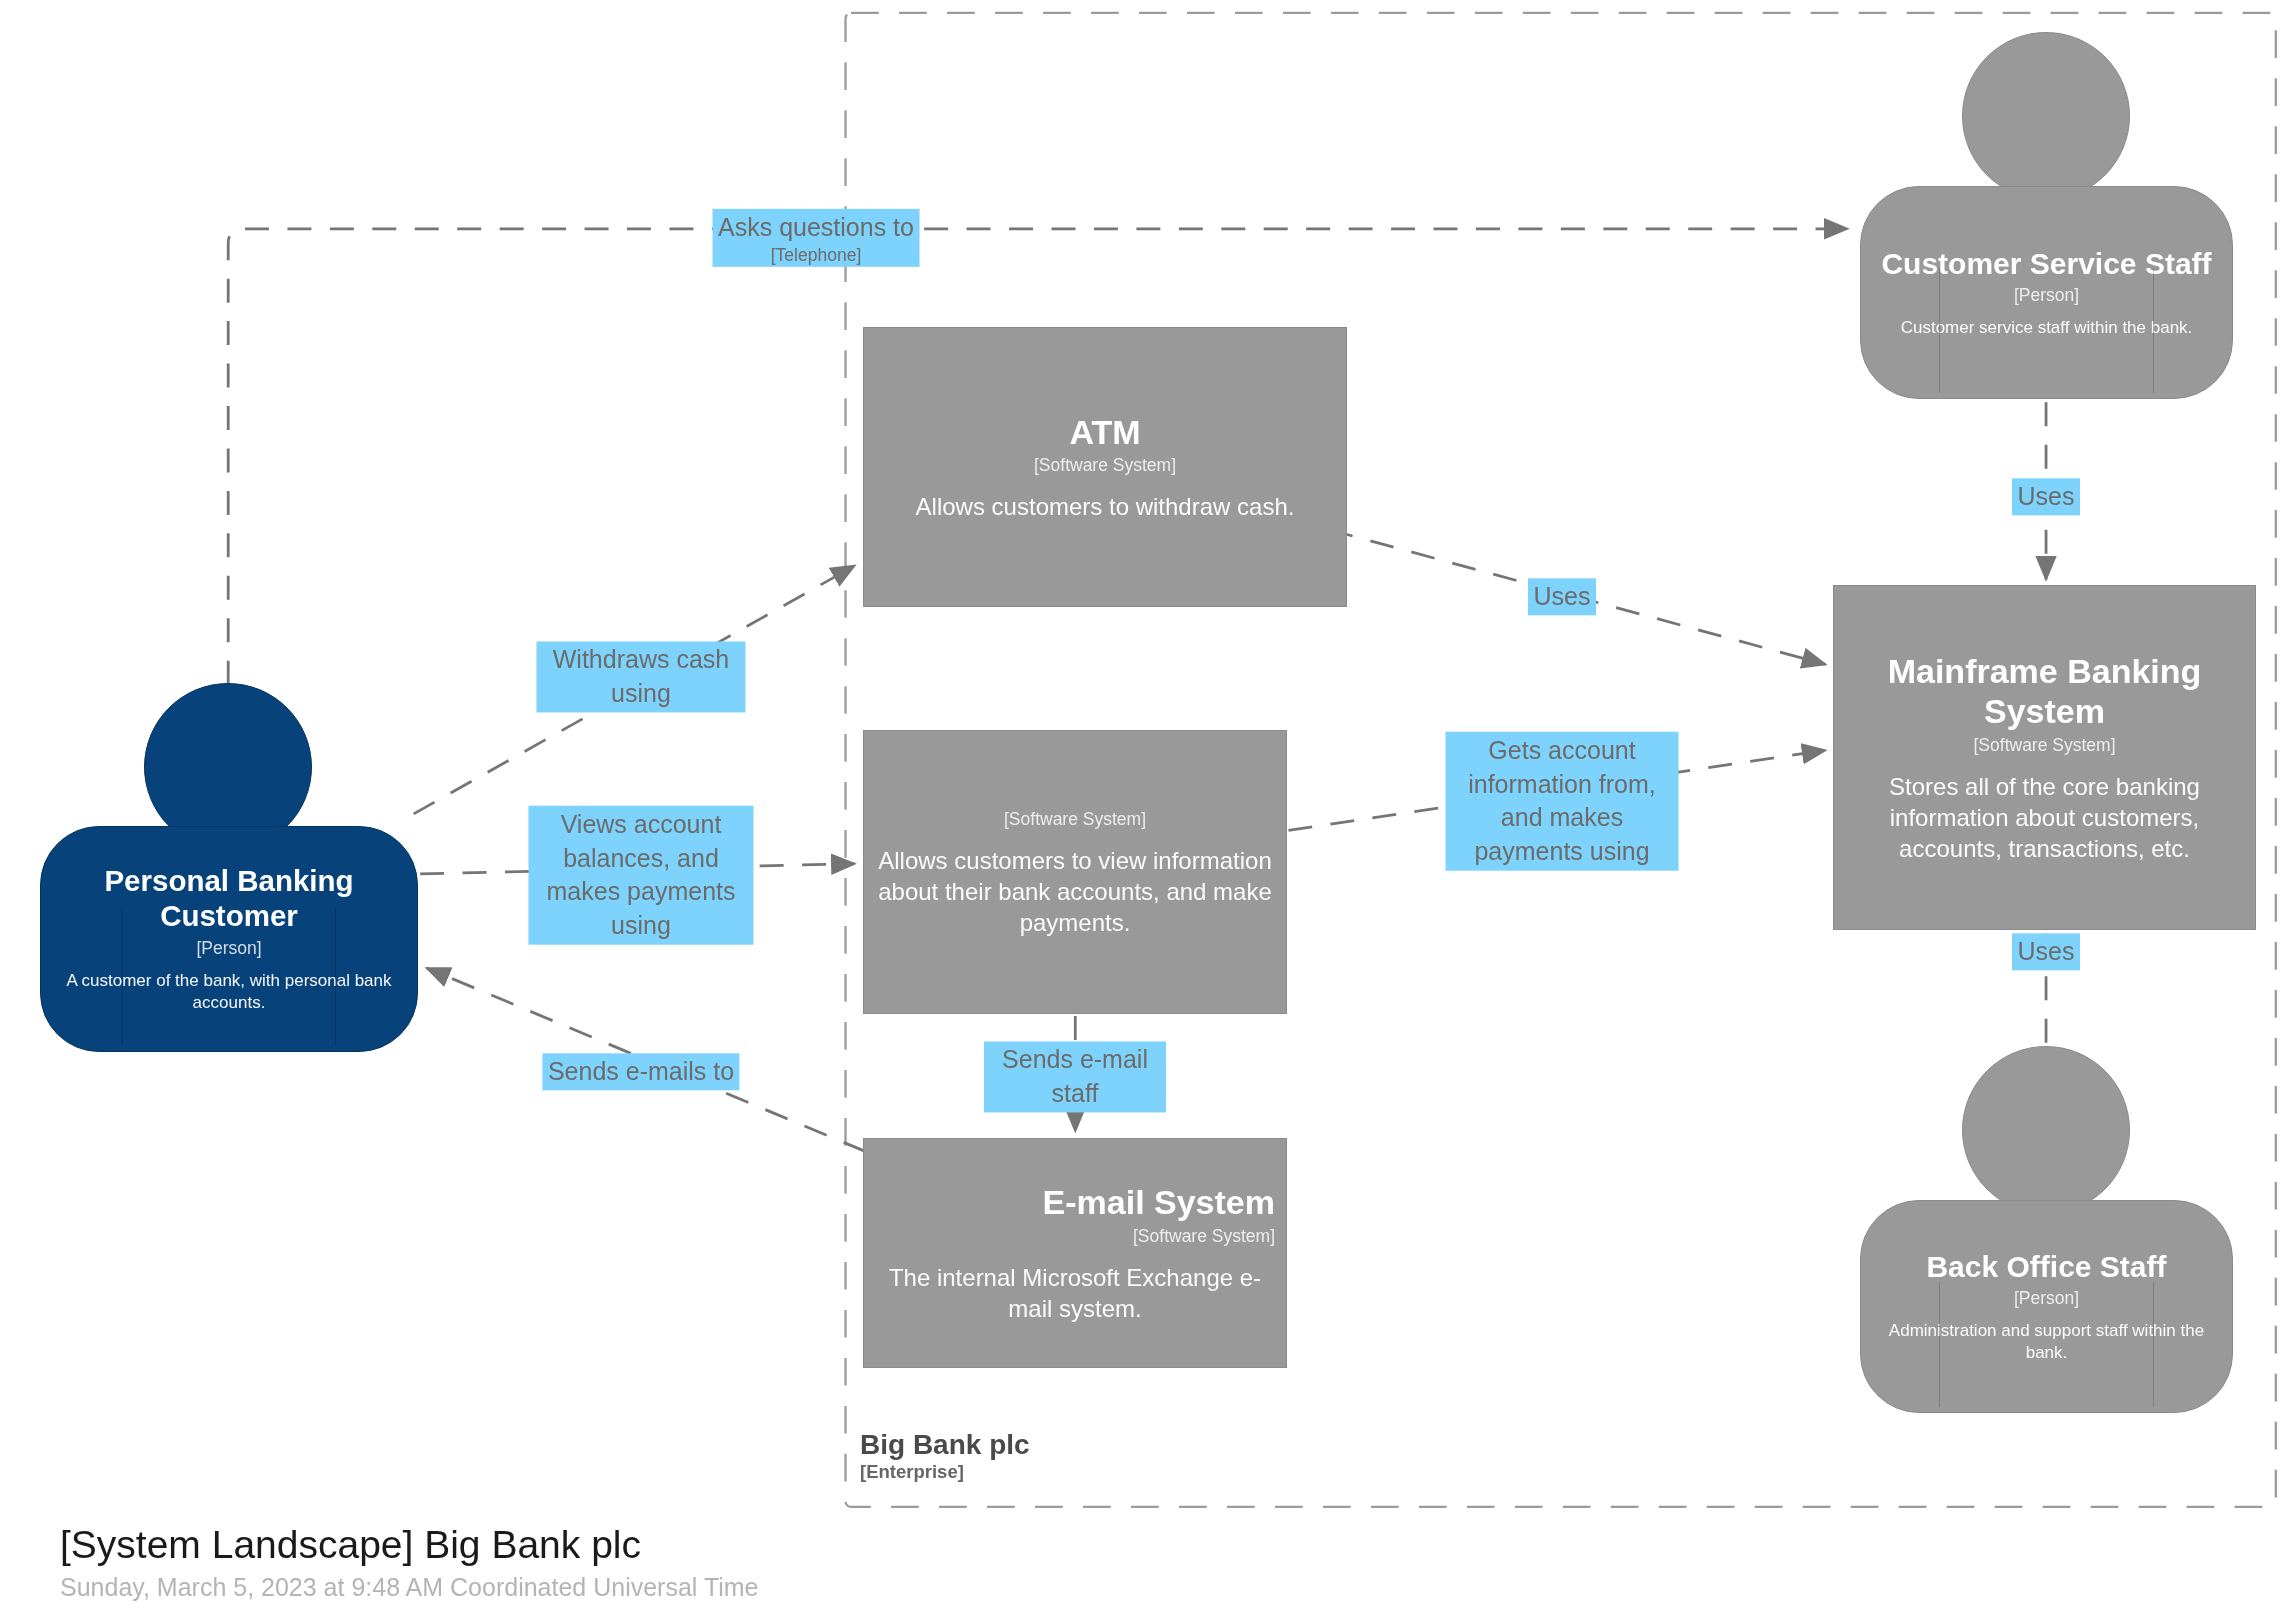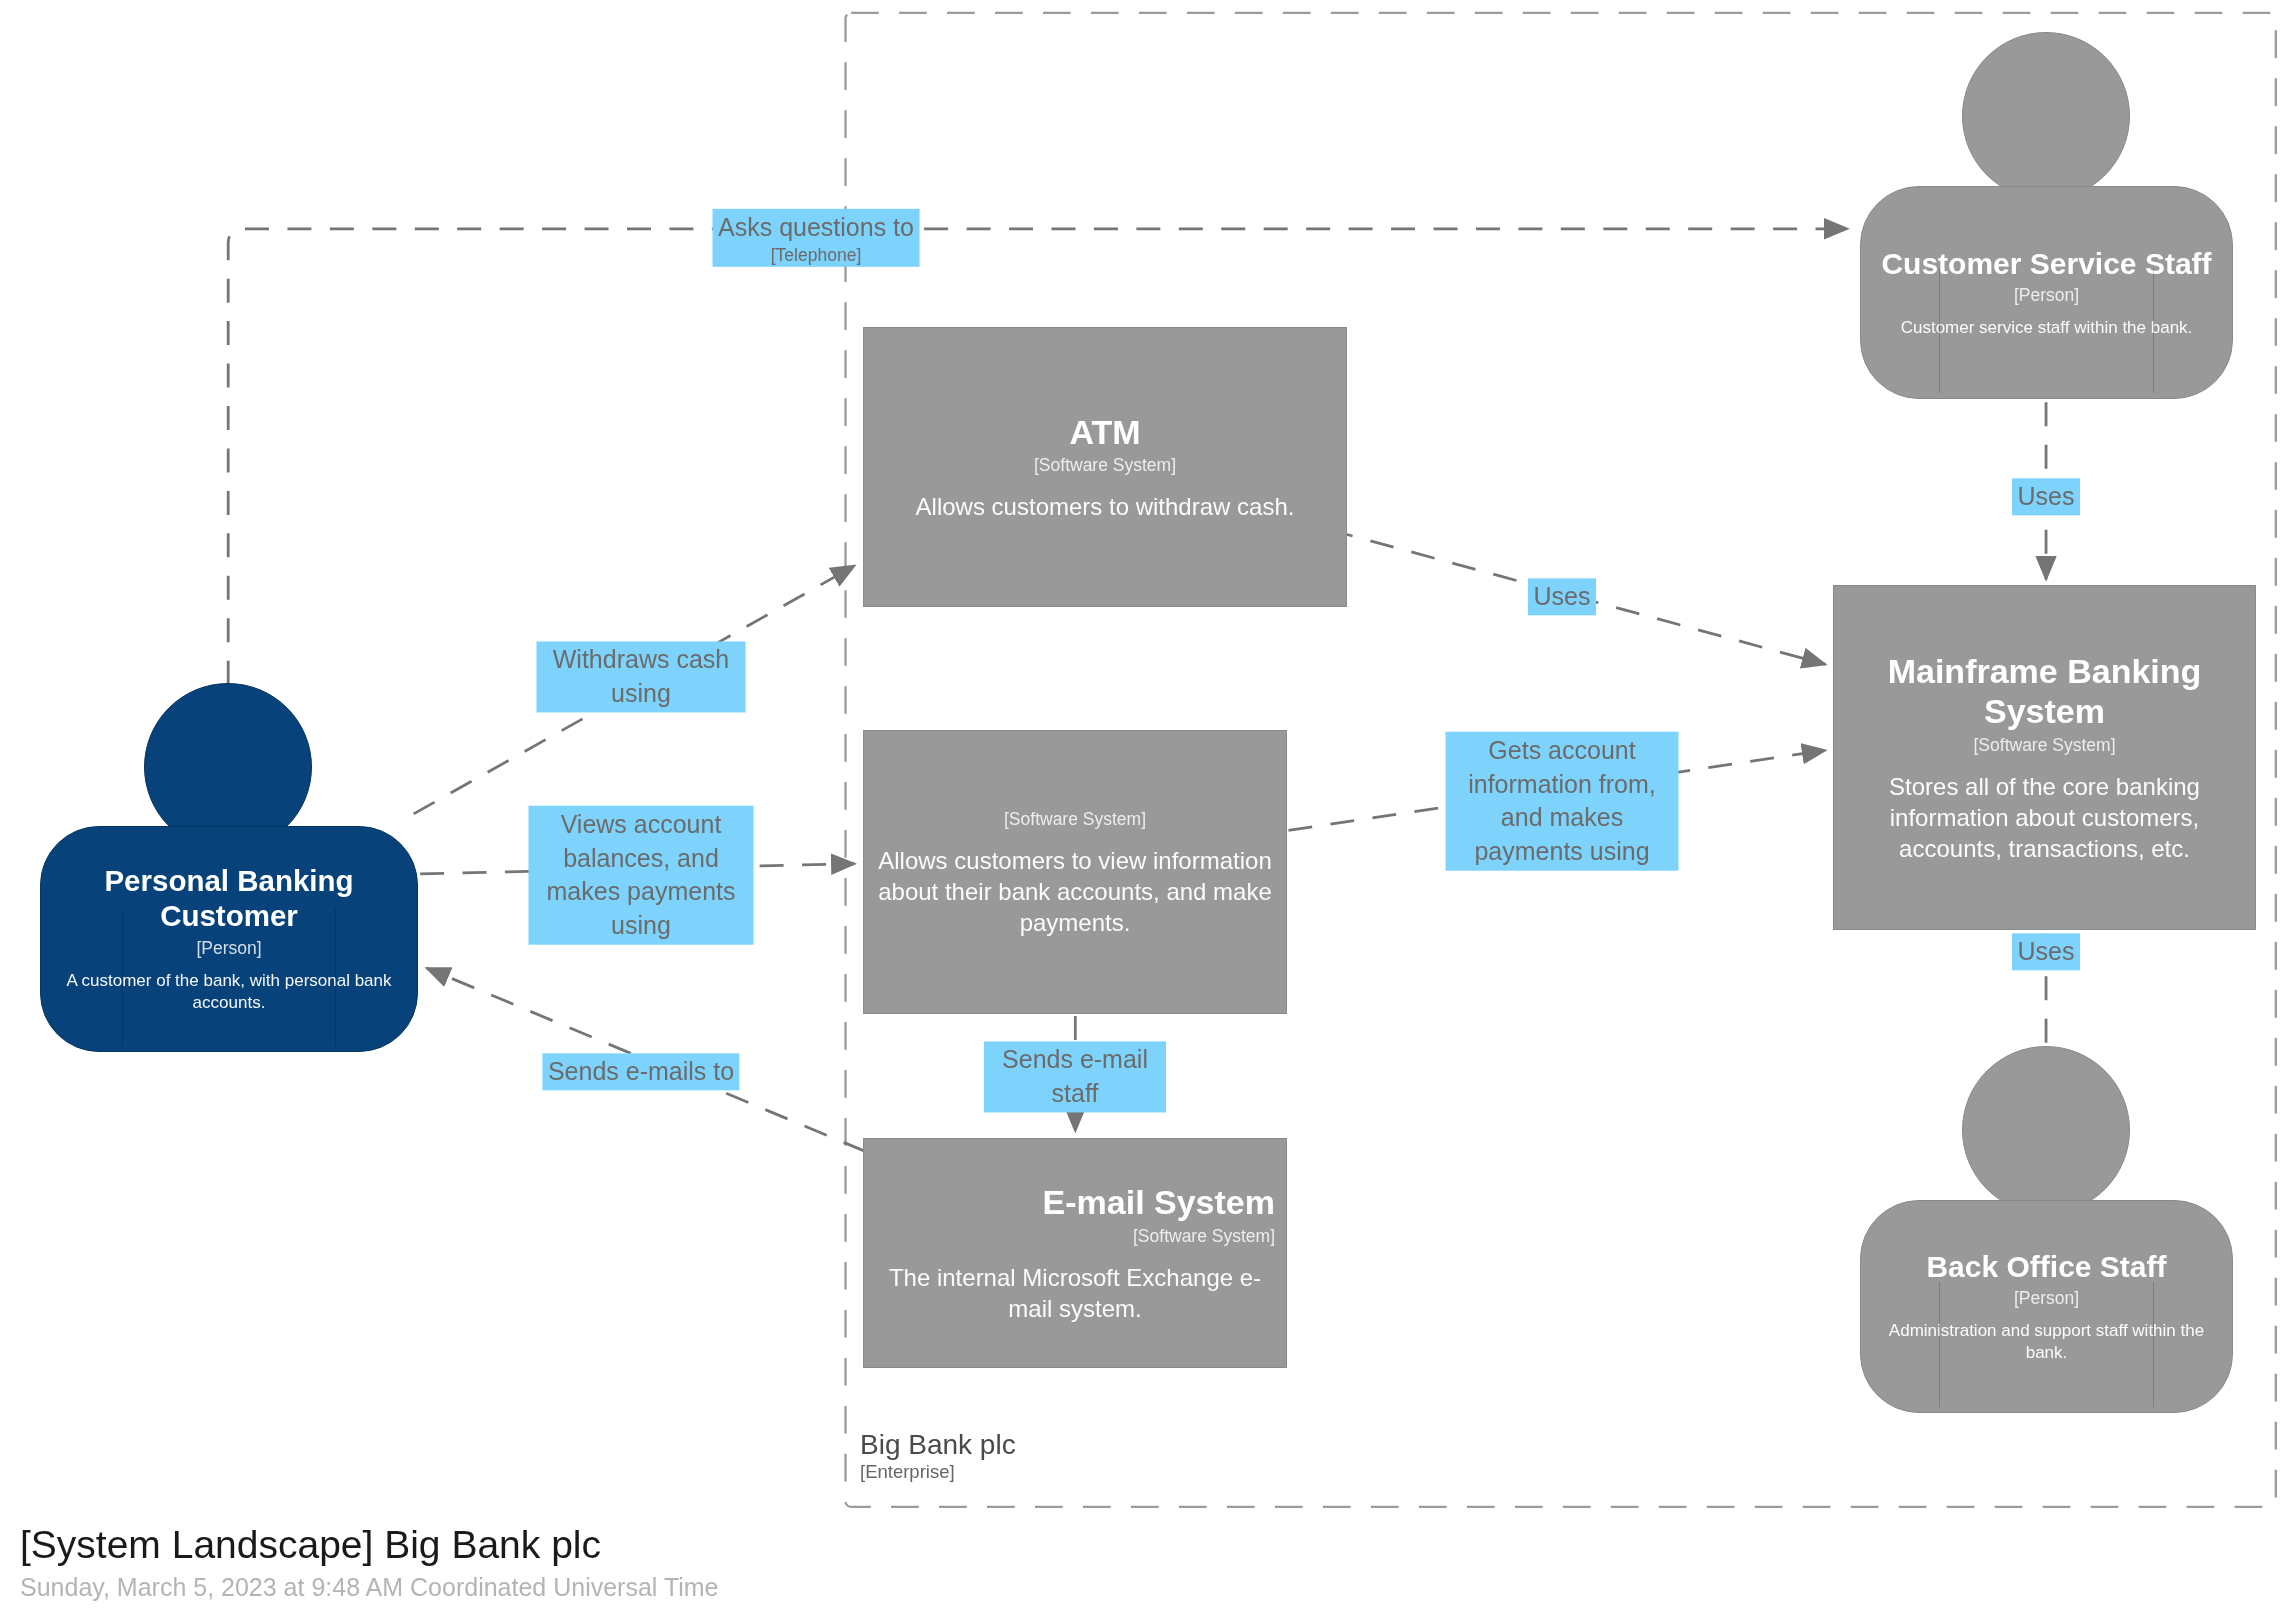--- a/index.html
+++ b/index.html
@@ -47,21 +47,21 @@
     background:#7dd3fc;color:var(--label-text,#6b6b6b);
     font-size:25px;line-height:1.35;text-align:center;padding:1.8px 5.5px;
   }
   .rel-label.nowrap{white-space:nowrap;}
   .rel-label .rel-meta{font-size:17.5px;line-height:1.2;}
 
   
   .boundary-label{position:absolute;z-index:2;text-align:left;}
   .boundary-label .b-name{font-size:28px;color:var(--enterprise-label,#4a4a4a);}
   .boundary-label .b-meta{font-size:18.5px;color:#666;margin-top:0;}
-  .title-block{position:absolute;z-index:2;text-align:left;}
+  .title-block{position:absolute;z-index:2;text-align:left;margin-left:40px;}
   .title-block .t-main{font-size:39px;color:var(--title-text,#1a1a1a);}
   .title-block .t-sub{font-size:25px;color:var(--subtitle-text,#b4b4b4);margin-top:5.5px;}
 </style>
 </head>
 <body>
 
 <div class="canvas">
 
   <svg class="layer" width="2289" height="1613" viewBox="0 0 2480 1748">
     <defs>
@@ -153,21 +153,21 @@
   <div class="rel-label nowrap" style="left:1562px;top:597px;">Uses</div>
 
   <div class="rel-label" style="left:1562px;top:801px;width:222px;">Gets account information from, and makes payments using</div>
 
   <div class="rel-label" style="left:1075px;top:1077px;width:171px;">Sends e-mail staff</div>
 
   <div class="rel-label nowrap" style="left:2046px;top:497px;">Uses</div>
 
   <div class="rel-label nowrap" style="left:2046px;top:952px;">Uses</div>
 
-  <div class="boundary-label" style="left:860px;top:1429px;">
+  <div class="boundary-label" style="left:860px;top:1429px;font-weight:bold;">
     <div class="b-name">Big Bank plc</div>
     <div class="b-meta">[Enterprise]</div>
   </div>
 
   <div class="title-block" style="left:20px;top:1523px;">
     <div class="t-main">[System Landscape] Big Bank plc</div>
     <div class="t-sub">Sunday, March 5, 2023 at 9:48 AM Coordinated Universal Time</div>
   </div>
 
 </div>

